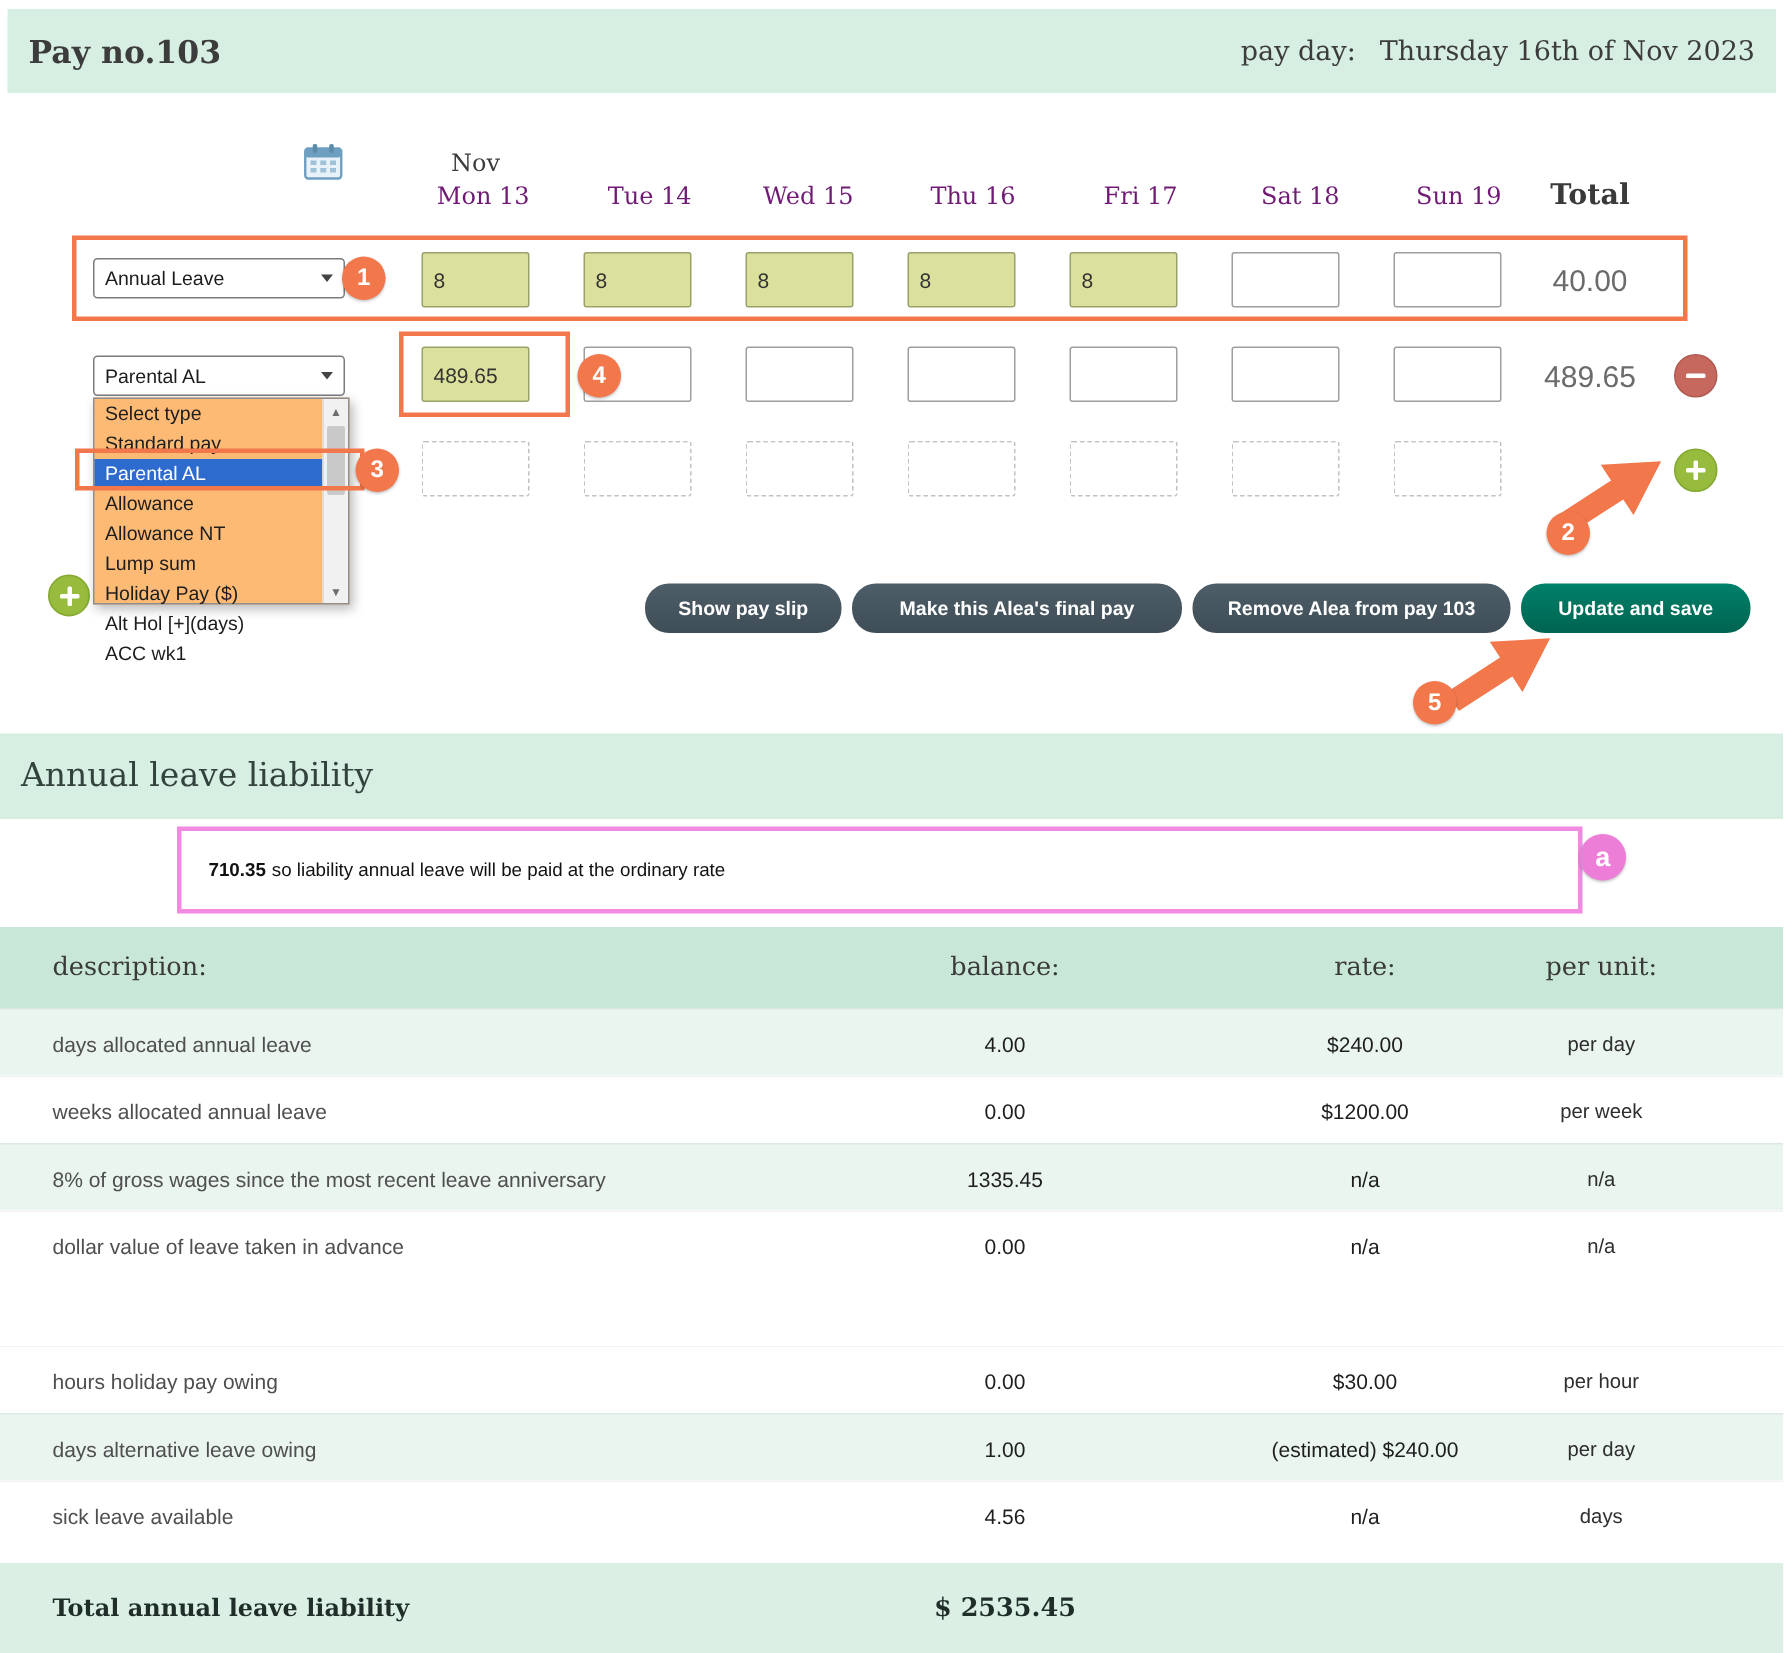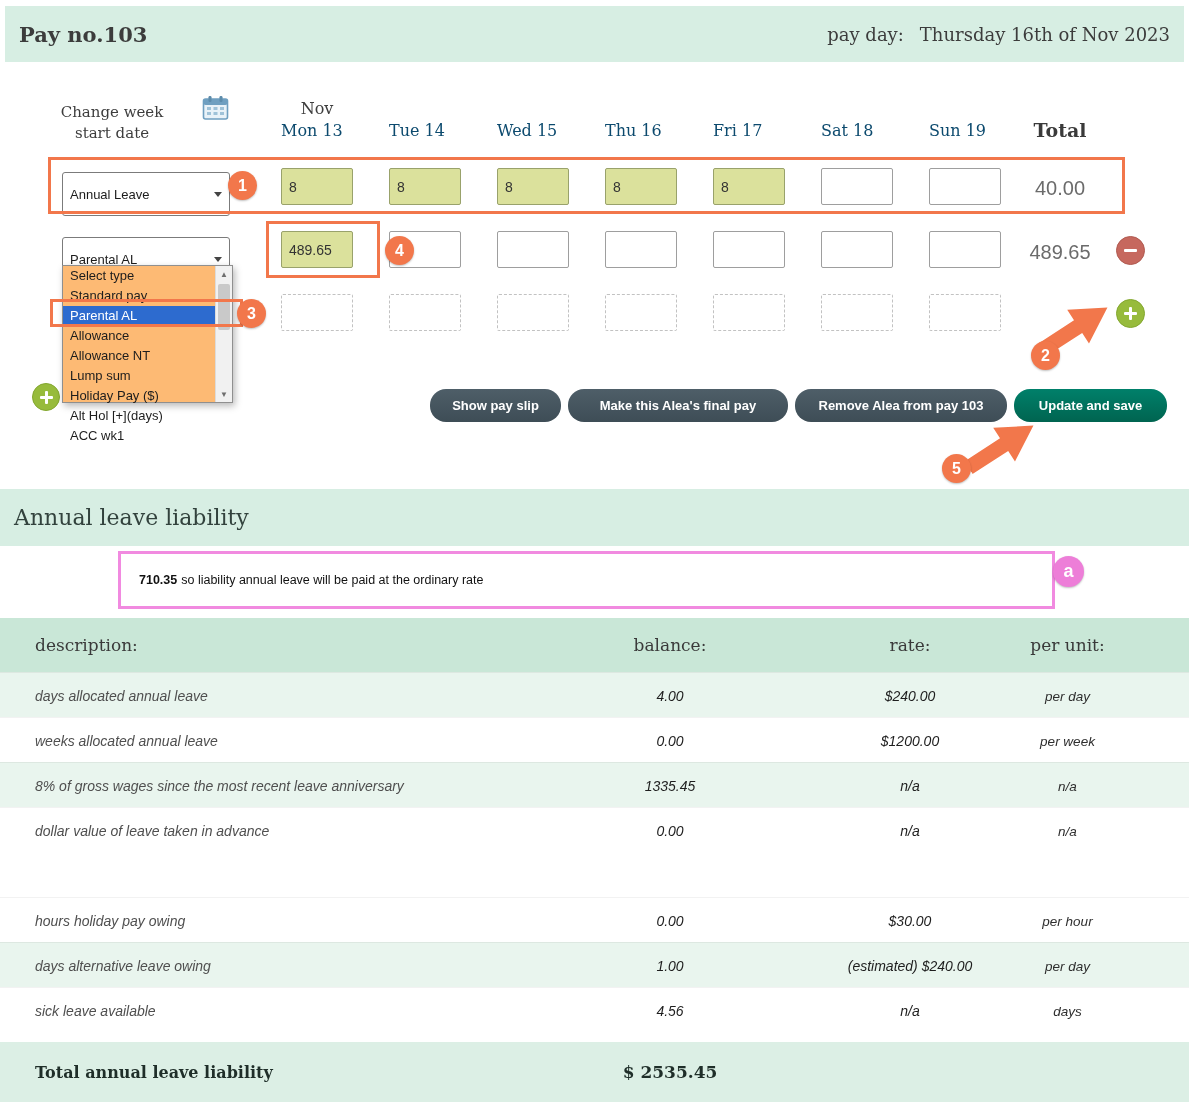--- a/index.html
+++ b/index.html
@@ -13,27 +13,27 @@
   .topbar .title { font-family:"DejaVu Serif",serif; font-size:21px; font-weight:bold; color:#3c3c3c; }
   .payday { font-family:"DejaVu Serif",serif; font-size:18px; color:#3c3c3c; }
   .payday .val { margin-left:16px; }
 
   
   .change-week { position:absolute; left:46px; top:102px; width:132px; text-align:center;
                  font-family:"DejaVu Serif",serif; font-size:15px; color:#3d3d3d; line-height:1.4; }
   .cal-icon { position:absolute; left:202px; top:95px; cursor:pointer; }
   .month-h { position:absolute; top:99px; width:72px; text-align:center;
              font-family:"DejaVu Serif",serif; font-size:16px; color:#3d3d3d; }
-  .day-h { position:absolute; top:121px; width:72px; text-align:left;
-           font-family:"DejaVu Serif",serif; font-size:16px; color:#0c4a6e; }
+  .day-h { position:absolute; top:121px; width:72px; text-align:right;
+           font-family:"DejaVu Serif",serif; font-size:16px; color:#701a75; }
   .total-h { position:absolute; left:1022px; top:119px; width:76px; text-align:center;
              font-family:"DejaVu Serif",serif; font-size:19px; font-weight:bold; color:#3a3a3a; }
 
   
-  .fselect { position:absolute; width:168px; height:44px; background:#fff; border:1px solid #7b7b7b;
+  .fselect { position:absolute; width:168px; height:27px; background:#fff; border:1px solid #7b7b7b;
              border-radius:3px; display:flex; align-items:center; justify-content:space-between;
              padding:12px 7px; font-size:13px; color:#1c1c1c; cursor:default; z-index:4; }
   .chev { width:0; height:0; border-left:4px solid transparent; border-right:4px solid transparent;
           border-top:5px solid #444; }
   .inp { position:absolute; width:72px; height:37px; border:1px solid #9e9e9e; border-radius:2px;
          background:#fff; font:14px "Liberation Sans",sans-serif; color:#333; padding:0 7px; }
   .inp.filled { background:#dbe19c; border-color:#99a26b; }
   .inp.dashed { border:1px dashed #c2c2c2; }
   .total-val { position:absolute; left:1022px; width:76px; text-align:center; font-size:20px; color:#6b6b6b; }
 
@@ -77,21 +77,21 @@
   
   .section-hd { position:absolute; left:0; right:0; top:489px; height:57px; background:#d7eee3;
                 display:flex; align-items:center; padding-left:14px;
                 font-family:"DejaVu Serif",serif; font-size:22px; color:#32423d; }
   .notice { position:absolute; left:118px; top:551px; width:937px; height:58px; background:#fff;
             border:3px solid #f18ae0; display:flex; align-items:center; padding:0 16px;
             font-size:12.5px; color:#111; z-index:3; }
   .notice b { margin:0 4px 0 2px; }
 
   .thead { position:absolute; left:0; right:0; top:618px; height:54px; background:#c9e7d7; }
-  .trow  { position:absolute; left:0; right:0; height:47px; box-shadow:inset 0 1px 0 rgba(0,0,0,.05);font-style:italic; }
+  .trow  { position:absolute; left:0; right:0; height:47px; box-shadow:inset 0 1px 0 rgba(0,0,0,.05); }
   .trow.mint { background:#e9f5ee; }
   .trow.white { background:#fff; }
   .ttotal { position:absolute; left:0; right:0; top:1042px; height:60px; background:#dcefe5; }
 
   .c-desc { position:absolute; left:35px; top:50%; transform:translateY(-50%); font-size:14px; color:#4f4f4f; }
   .c-bal  { position:absolute; left:590px; width:160px; top:50%; transform:translateY(-50%);
             text-align:center; font-size:14px; color:#1e1e1e; }
   .c-rate { position:absolute; left:820px; width:180px; top:50%; transform:translateY(-50%);
             text-align:center; font-size:14px; color:#1e1e1e; }
   .c-unit { position:absolute; left:1000px; width:135px; top:50%; transform:translateY(-50%);
@@ -106,24 +106,20 @@
 
 <div class="canvas">
 
   <div class="topbar">
     <div class="title">Pay no.103</div>
     <div class="payday">
       <span>pay day:</span><span class="val">Thursday 16th of Nov 2023</span>
     </div>
   </div>
 
-  <div class="change-week">
-    <div>Change week</div>
-    <div>start date</div>
-  </div>
   <div class="cal-icon">
     <svg width="27" height="26" viewBox="0 0 27 26">
       <rect x="1.5" y="4" width="24" height="20" rx="2" fill="#e9f2f8" stroke="#6f9fc0" stroke-width="1.6"></rect>
       <rect x="1.5" y="4" width="24" height="6" rx="2" fill="#6f9fc0"></rect>
       <rect x="6.5" y="1" width="3" height="6" rx="1.2" fill="#5d8cab"></rect>
       <rect x="17.5" y="1" width="3" height="6" rx="1.2" fill="#5d8cab"></rect>
       <g fill="#9fc2d8">
         <rect x="5" y="12" width="4" height="3"></rect>
           <rect x="11.5" y="12" width="4" height="3"></rect>
           <rect x="18" y="12" width="4" height="3"></rect>

